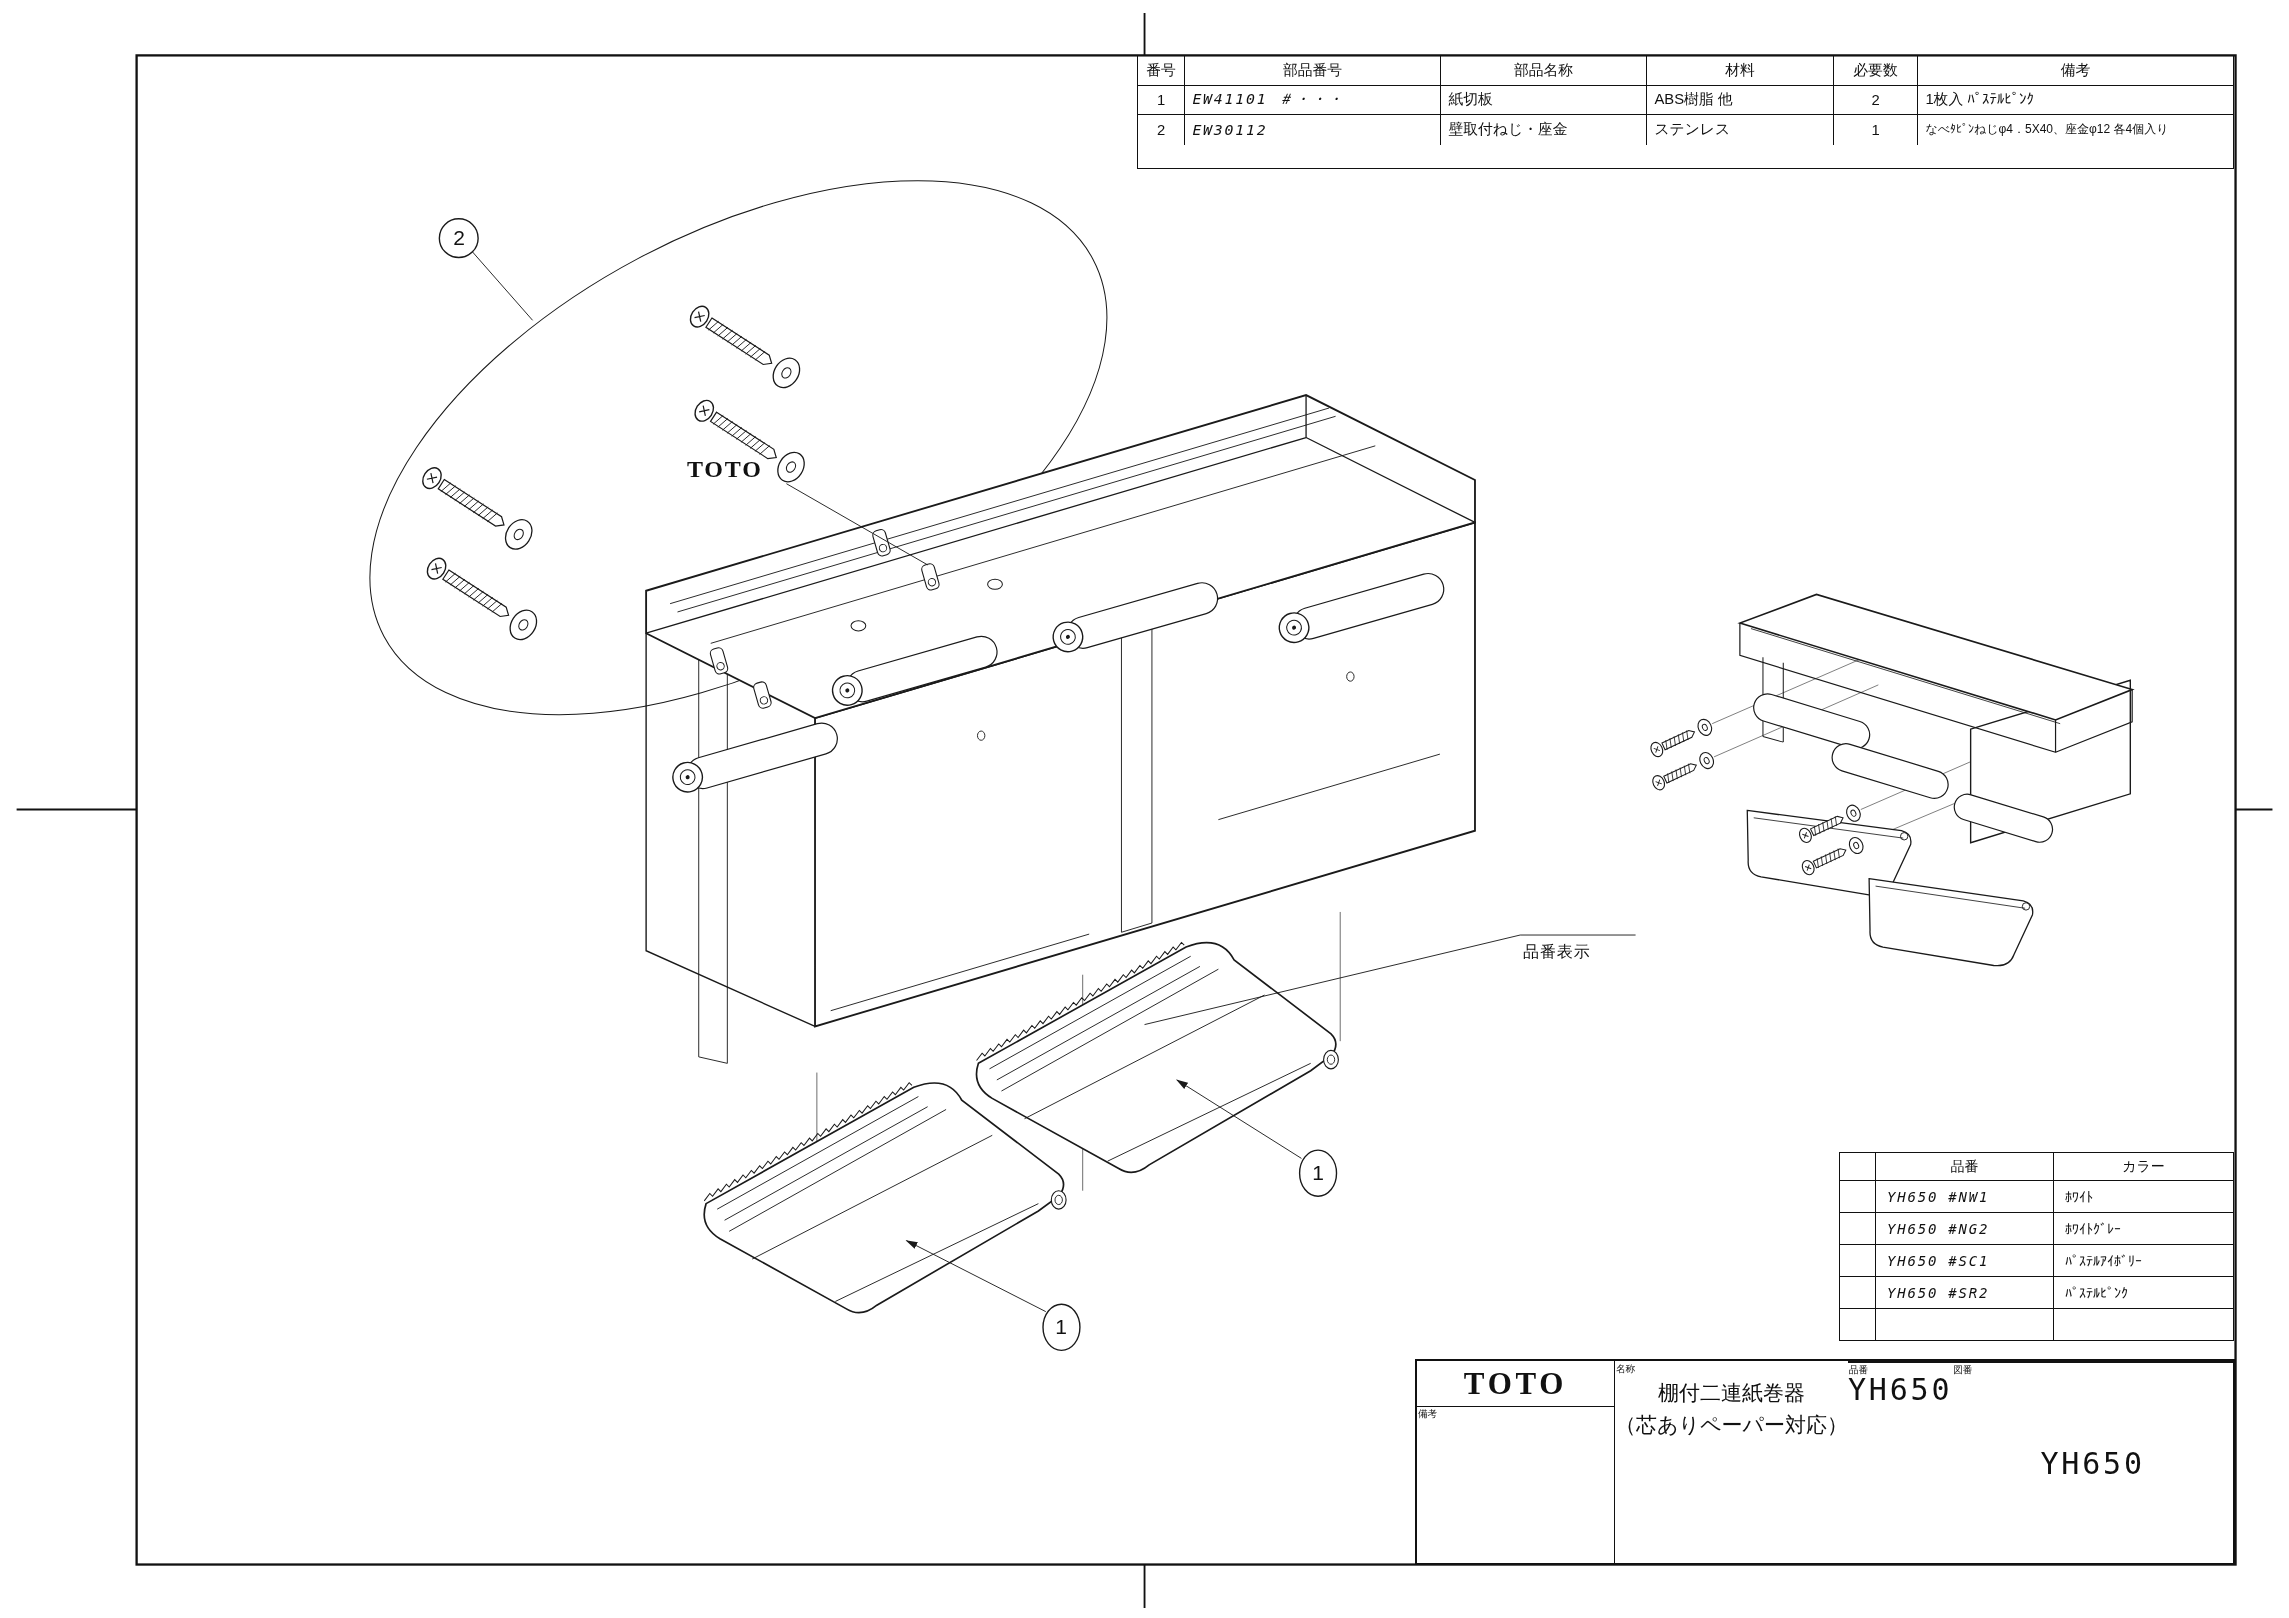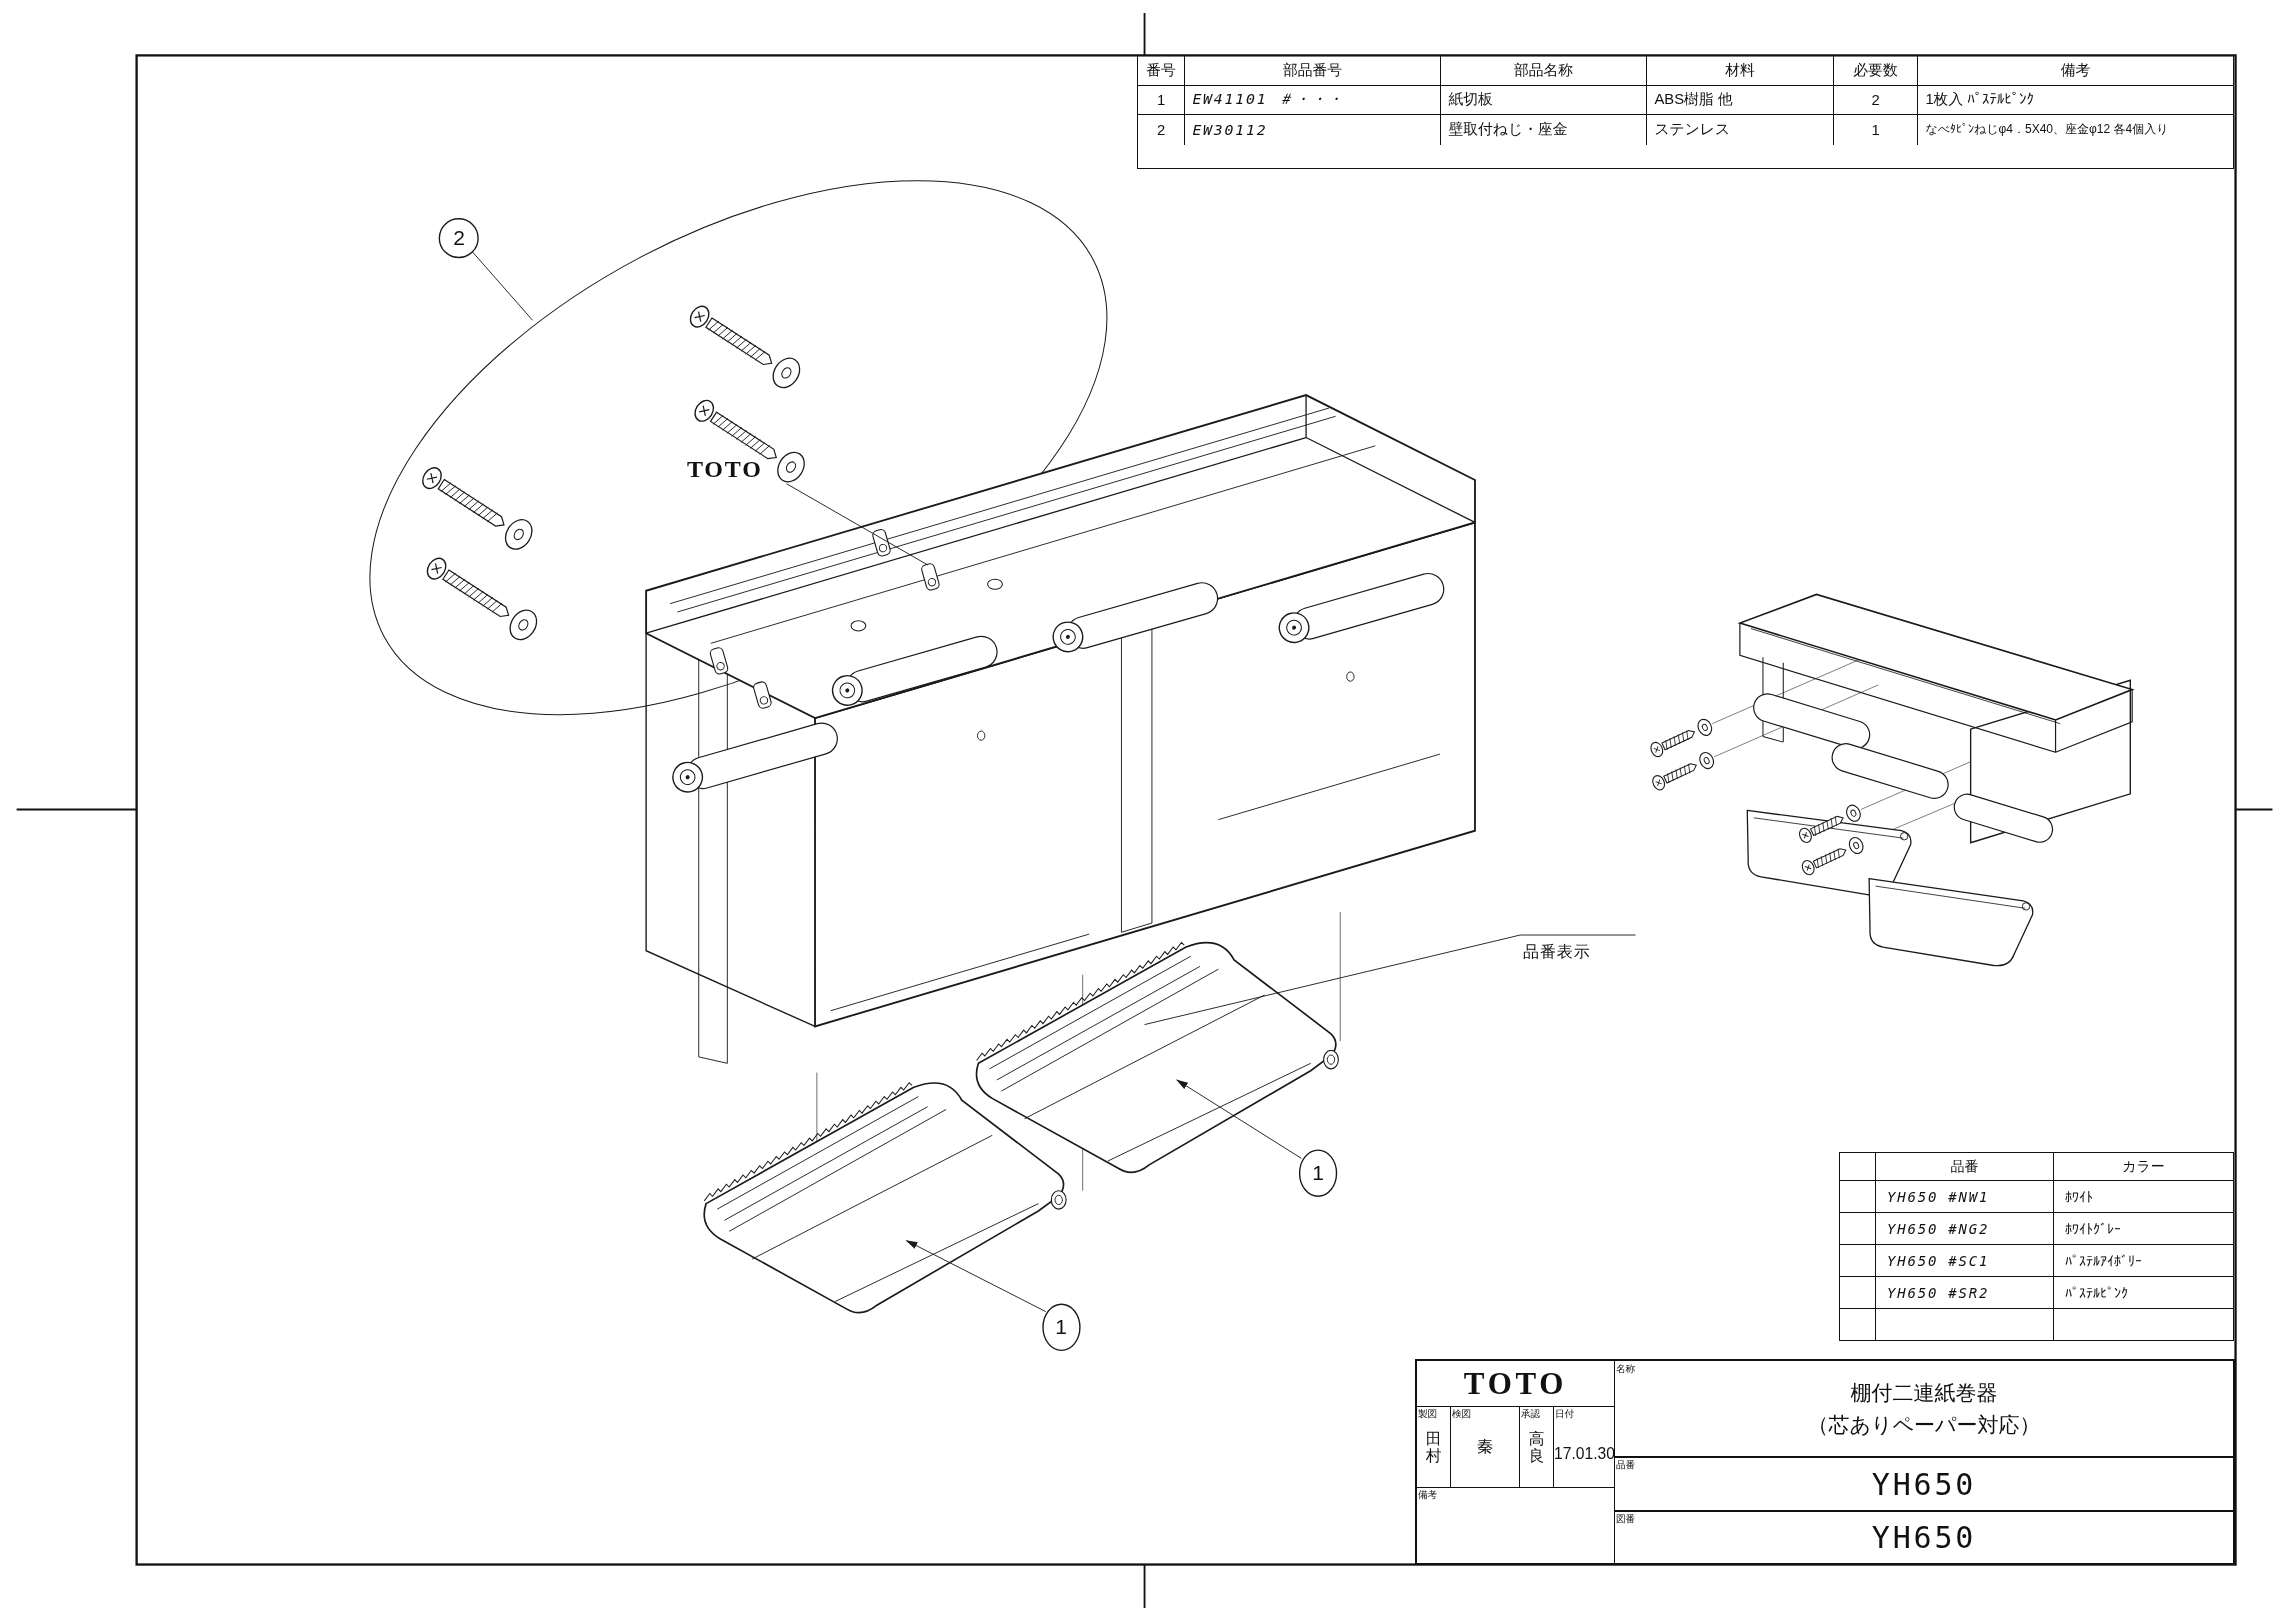--- a/index.html
+++ b/index.html
@@ -40,21 +40,21 @@
   .tb-logo{height:46px;border-bottom:1.8px solid #111;box-sizing:border-box;
     font-family:"Liberation Serif", serif;font-weight:bold;font-size:31px;letter-spacing:3.7px;}
   .tb-sigs{height:81px;border-bottom:1.8px solid #111;box-sizing:border-box;display:grid;
     grid-template-columns:34px 69px 34px 1fr;}
   .tb-sig{position:relative;border-right:1.4px solid #111;box-sizing:border-box;
     display:flex;align-items:center;justify-content:center;}
   .tb-sig:last-child{border-right:none;}
   .tb-lbl{position:absolute;left:0.9px;top:0.9px;font-size:9.7px;white-space:nowrap;}
   .vname{width:20px;line-height:1.1;font-size:15.7px;text-align:center;word-break:break-all;}
   .tb-remarks{flex:1;position:relative;}
-  .tb-right{flex:1;border-left:1.8px solid #111;display:flex;flex-direction:column;box-sizing:border-box;}
+  .tb-right{flex:1;border-left:1.8px solid #111;display:flex;flex-direction:row;box-sizing:border-box;}
   .tb-name{height:95px;position:relative;box-sizing:border-box;
     display:flex;flex-direction:column;align-items:center;justify-content:center;font-size:21px;line-height:1.5;}
   .tb-row{position:relative;border-top:2.3px solid #111;box-sizing:border-box;
     display:flex;align-items:center;justify-content:center;}
   .tb-pn{height:54px;}
   .tb-dn{flex:1;}
   .big-code{font-family:"DejaVu Sans Mono", monospace;font-size:30px;letter-spacing:2.8px;}
 
   
   .balloon-txt{font-size:21px;}
@@ -315,38 +315,20 @@
     <div class="lastcol left">ﾊﾟｽﾃﾙﾋﾟﾝｸ</div>
 
     <div class="lastrow"></div>
     <div class="lastrow"></div>
     <div class="lastrow lastcol"></div>
   </div>
 
   <div class="abs title-block">
     <div class="tb-left">
       <div class="tb-logo ctr">TOTO</div>
-      <div class="tb-sigs">
-        <div class="tb-sig">
-          <span class="tb-lbl">製図</span>
-          <span class="vname">田村</span>
-        </div>
-        <div class="tb-sig">
-          <span class="tb-lbl">検図</span>
-          <span style="font-size:16.6px;">秦</span>
-        </div>
-        <div class="tb-sig">
-          <span class="tb-lbl">承認</span>
-          <span class="vname">高良</span>
-        </div>
-        <div class="tb-sig">
-          <span class="tb-lbl">日付</span>
-          <span style="font-size:15.7px;margin-top:13px;">17.01.30</span>
-        </div>
-      </div>
       <div class="tb-remarks">
         <span class="tb-lbl">備考</span>
       </div>
     </div>
     <div class="tb-right">
       <div class="tb-name">
         <span class="tb-lbl">名称</span>
         <span>棚付二連紙巻器</span>
         <span>（芯ありペーパー対応）</span>
       </div>

